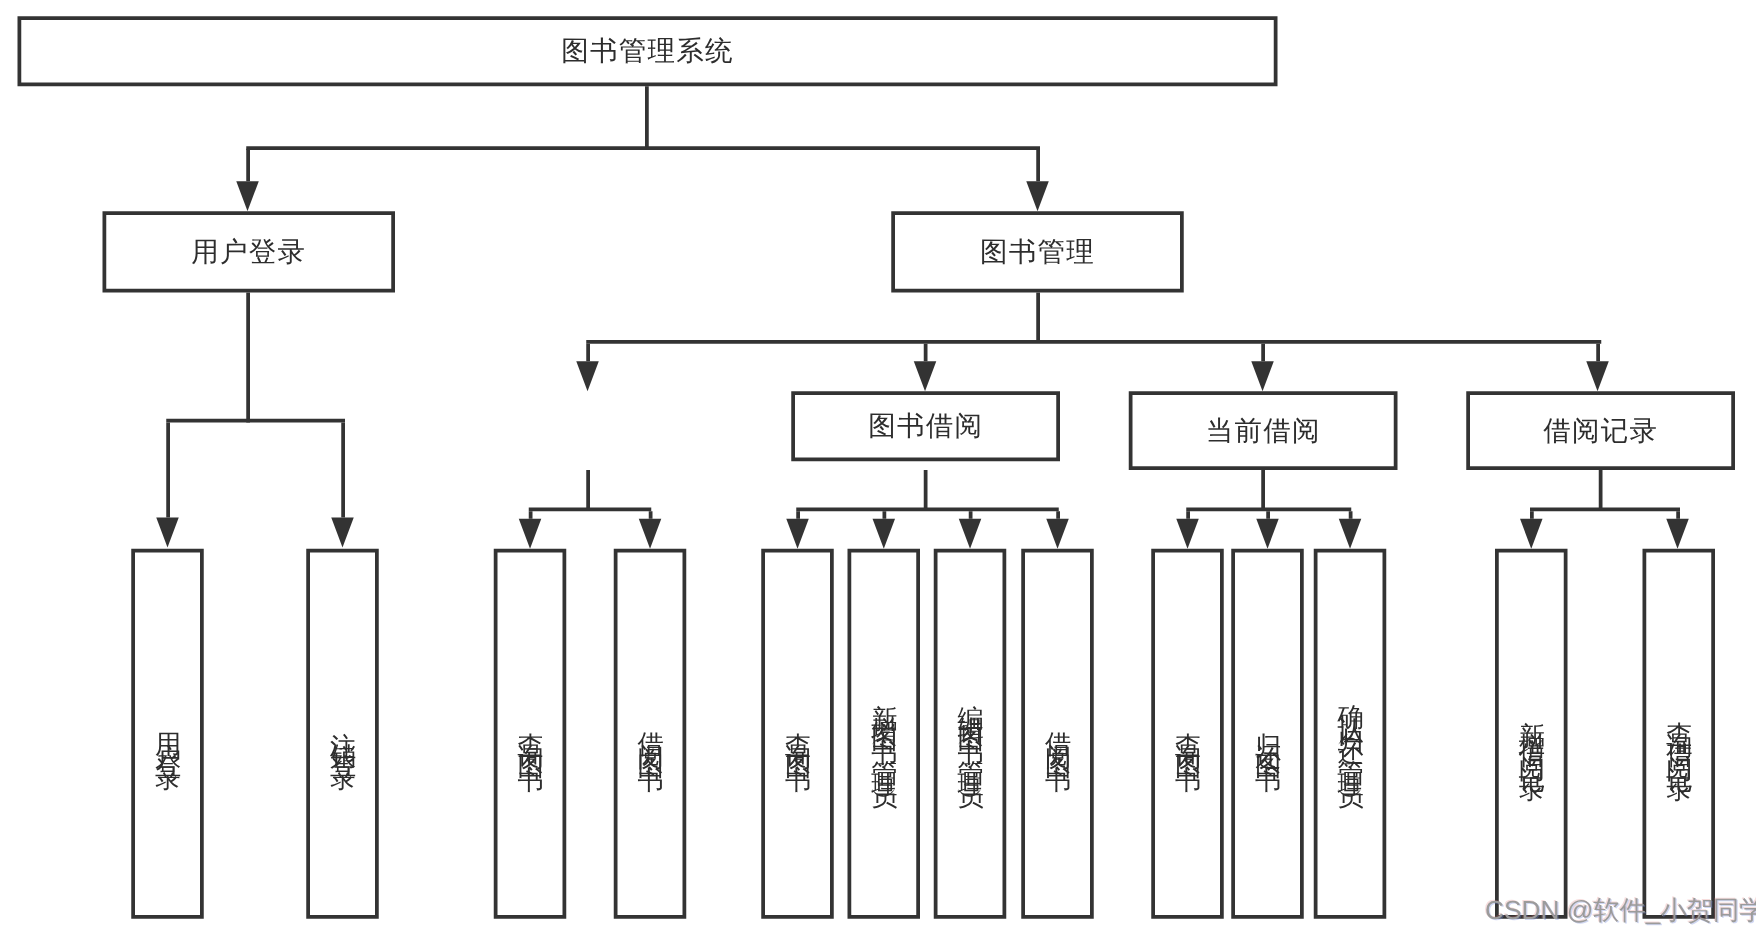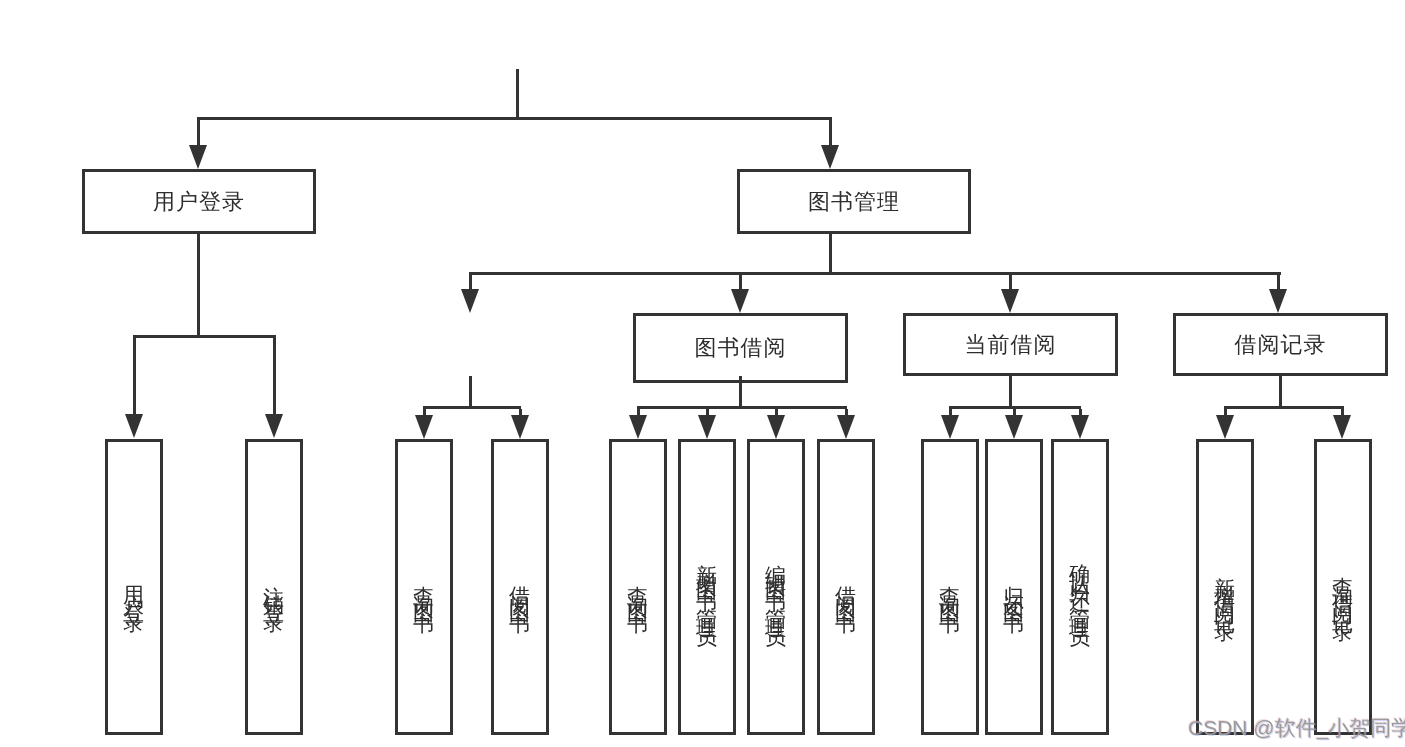--- a/index.html
+++ b/index.html
@@ -65,32 +65,35 @@
     white-space: nowrap;
     z-index: 5;
     text-shadow: 1px 1px 0 rgba(120,140,220,0.35), -1px -1px 0 rgba(220,120,120,0.25);
   }
 </style>
 </head>
 <body>
 
 <div id="canvas">
 
+  <div class="node" style="left:14px; top:13px; width:1008px; height:56px;">
+    <span class="hlabel">图书管理系统</span>
+  </div>
 
   <div class="vline" style="left:516px; top:69px; height:50px;"></div>
   <div class="hline" style="left:197px; top:117px; width:635px;"></div>
   <div class="vline" style="left:197px; top:119px; height:26px;"></div>
   <div class="arrow" style="left:189px; top:145px;"></div>
   <div class="vline" style="left:829px; top:119px; height:26px;"></div>
   <div class="arrow" style="left:821px; top:145px;"></div>
 
   <div class="node" style="left:82px; top:169px; width:234px; height:65px;">
     <span class="hlabel">用户登录</span>
   </div>
-  <div class="node" style="left:713px; top:169px; width:234px; height:65px;margin-left:24px;">
+  <div class="node" style="left:713px; top:169px; width:234px; height:65px;">
     <span class="hlabel">图书管理</span>
   </div>
 
   <div class="vline" style="left:197px; top:234px; height:104px;"></div>
   <div class="hline" style="left:133px; top:335px; width:143px;"></div>
   <div class="vline" style="left:133px; top:338px; height:76px;"></div>
   <div class="arrow" style="left:125px; top:414px;"></div>
   <div class="vline" style="left:273px; top:338px; height:76px;"></div>
   <div class="arrow" style="left:265px; top:414px;"></div>
 
@@ -98,21 +101,21 @@
   <div class="hline" style="left:469px; top:272px; width:812px;"></div>
   <div class="vline" style="left:469px; top:275px; height:14px;"></div>
   <div class="arrow" style="left:461px; top:289px;"></div>
   <div class="vline" style="left:739px; top:275px; height:14px;"></div>
   <div class="arrow" style="left:731px; top:289px;"></div>
   <div class="vline" style="left:1009px; top:275px; height:14px;"></div>
   <div class="arrow" style="left:1001px; top:289px;"></div>
   <div class="vline" style="left:1277px; top:275px; height:14px;"></div>
   <div class="arrow" style="left:1269px; top:289px;"></div>
 
-  <div class="node" style="left:633px; top:313px; width:215px; height:70px;">
+  <div class="node" style="left:633px; top:313px; width:215px; height:56px;">
     <span class="hlabel">图书借阅</span>
   </div>
   <div class="node" style="left:1173px; top:313px; width:215px; height:63px;">
     <span class="hlabel">借阅记录</span>
   </div>
   <div class="node" style="left:903px; top:313px; width:215px; height:63px;">
     <span class="hlabel">当前借阅</span>
   </div>
 
   <div class="vline" style="left:469px; top:376px; height:32px;"></div>

